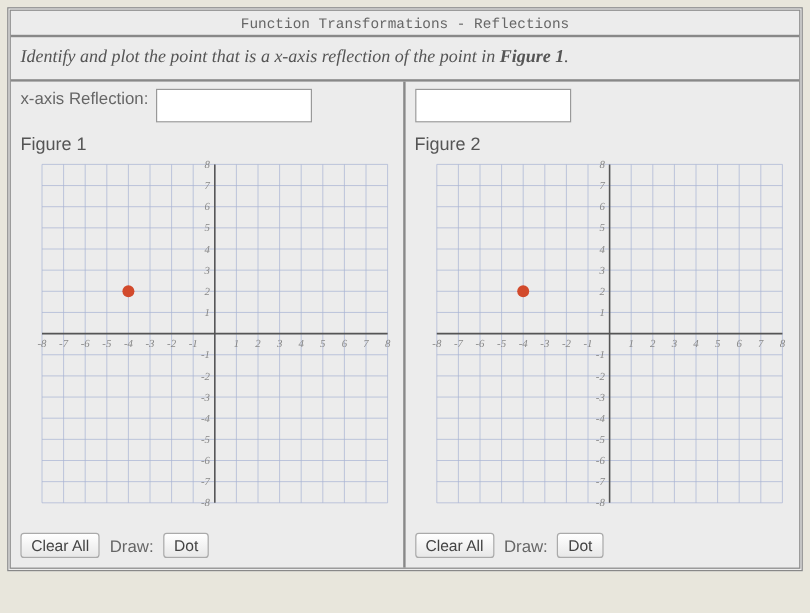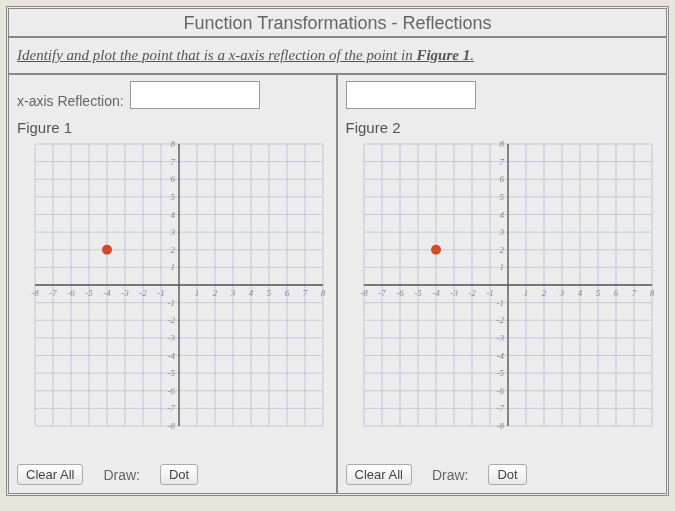--- a/index.html
+++ b/index.html
@@ -1,26 +1,26 @@
 <!DOCTYPE html>
 <html><head>
 <meta charset="utf-8">
 <style>
 body { margin:0; padding:6px; background:#e8e6dc; font-family:Georgia,'Times New Roman',serif; color:#555; }
 .outer { border:3px double #888; background:#ececec; padding:0; }
-.title { text-align:center; font-family:Liberation Sans, sans-serif; font-size:18px; color:#666; padding:4px 0 2px; border-bottom:2px double #888; }
-.instr { padding:6px 8px; font-style:italic; font-size:15px; line-height:1.55; border-bottom:2px double #888;text-decoration:underline; }
+.title { text-align:center; font-family:Liberation Mono, monospace; font-size:12px; color:#666; padding:4px 0 2px; border-bottom:2px double #888; }
+.instr { padding:6px 8px; font-style:italic; font-size:15px; line-height:1.55; border-bottom:2px double #888; }
 .instr .fig1, .instr .fig2 { font-weight:bold; }
 .cols { display:flex; }
 .col { width:50%; box-sizing:border-box; padding:6px 8px 8px; }
 .col:first-child { border-right:2px double #888; }
-.refl-row { display:flex; align-items:flex-end; gap:6px; margin-bottom:10px; font-family:Verdana,Arial,sans-serif; color:#666; font-size:14px; }
+.refl-row { display:flex; align-items:flex-start; gap:6px; margin-bottom:10px; font-family:Verdana,Arial,sans-serif; color:#666; font-size:14px; }
 .refl-row input { width:120px; height:22px; border:1px solid #999; background:#fff; padding:2px 4px; font-size:13px; }
 .figlabel { font-family:Verdana,Arial,sans-serif; font-size:15px; color:#555; margin-bottom:4px; }
-.tools { margin-top:20px; font-family:Verdana,Arial,sans-serif; font-size:14px; color:#666; display:flex; align-items:center; gap:20px; }
+.tools { margin-top:6px; font-family:Verdana,Arial,sans-serif; font-size:14px; color:#666; display:flex; align-items:center; gap:8px; }
 .btn { display:inline-block; border:1px solid #aaa; background:linear-gradient(#fff,#e8e8e8); padding:2px 8px; border-radius:3px; font-family:Verdana,Arial,sans-serif; font-size:13px; color:#444; cursor:pointer; }
 </style>
 </head>
 <body>
 
 <div class="outer">
   <div class="title">Function Transformations - Reflections</div>
 
   <div class="instr">
     <div>

